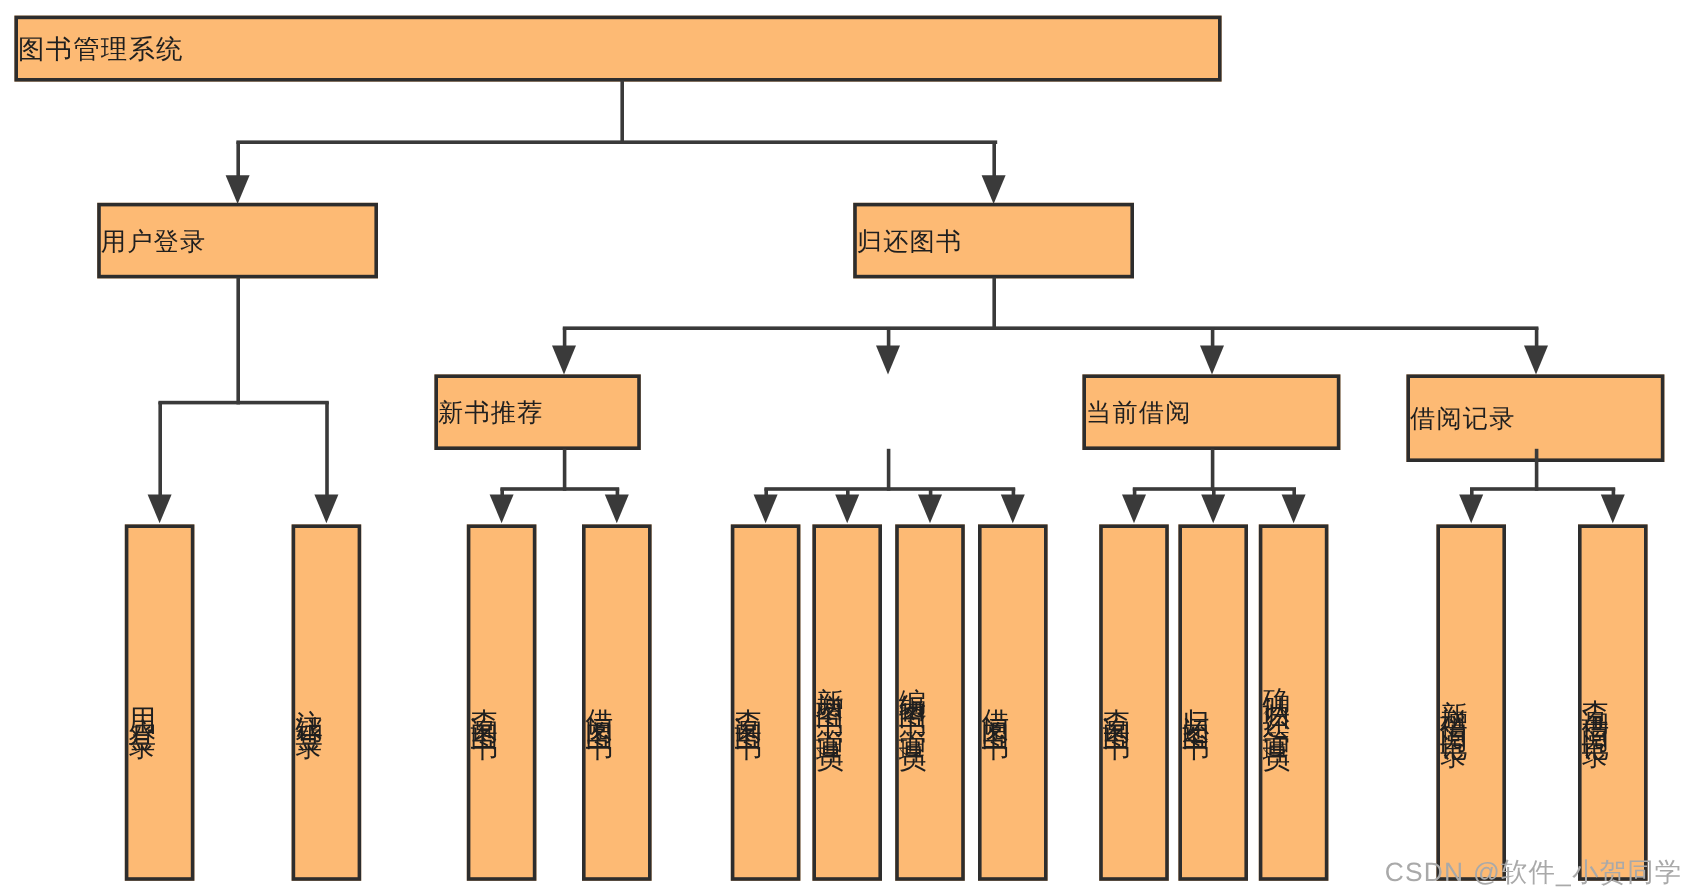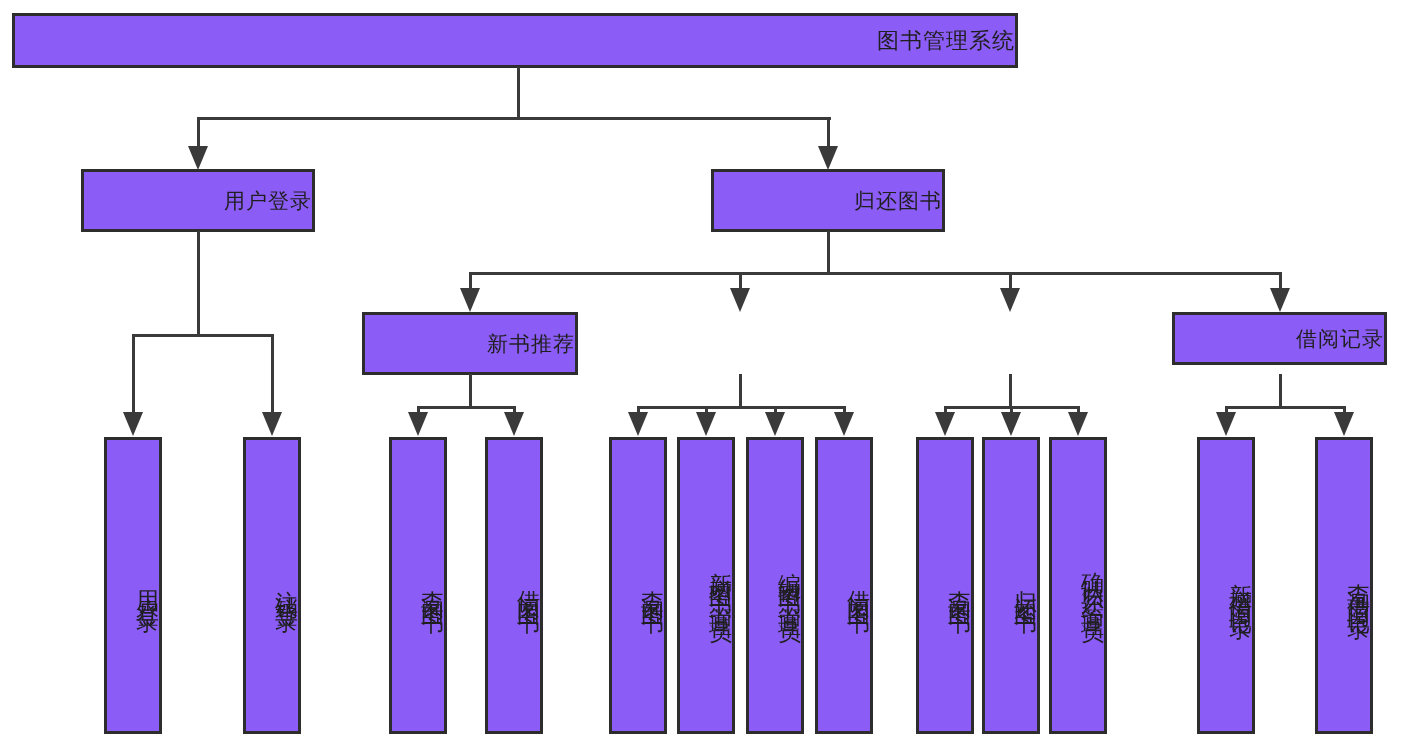--- a/index.html
+++ b/index.html
@@ -13,22 +13,22 @@
   body{background:#fff;font-family:"Liberation Sans","DejaVu Sans",sans-serif;}
   .canvas{
     position:relative;
     width:1405px;height:747px;
     background:var(--background);
     overflow:hidden;
   }
   .box{
     position:absolute;
     border:3px solid var(--border);
-    background:#8b5cf6;
-    display:flex;align-items:center;justify-content:flex-end;
+    background:#fdba74;
+    display:flex;align-items:center;justify-content:flex-start;
     color:var(--text);
   }
   .box.h span{
     font-size:21px;
     letter-spacing:1px;
     white-space:nowrap;
   }
   .box.root span{font-size:22px;}
   .box.v{width:58px;top:437px;height:297px;}
   .box.v span{
@@ -64,24 +64,27 @@
     <span>图书管理系统</span>
   </div>
 
   <div class="box h" style="left:81px;top:169px;width:234px;height:63px;">
     <span>用户登录</span>
   </div>
   <div class="box h" style="left:711px;top:169px;width:234px;height:63px;">
     <span>归还图书</span>
   </div>
 
-  <div class="box h" style="left:362px;top:312px;width:216px;height:63px;">
+  <div class="box h" style="left:362px;top:312px;width:172px;height:63px;">
     <span>新书推荐</span>
   </div>
-  <div class="box h" style="left:1172px;top:312px;width:215px;height:53px;">
+  <div class="box h" style="left:902px;top:312px;width:215px;height:63px;">
+    <span>当前借阅</span>
+  </div>
+  <div class="box h" style="left:1172px;top:312px;width:215px;height:73px;">
     <span>借阅记录</span>
   </div>
 
   <div class="box v" style="left:104px;">
     <span>用户登录</span>
   </div>
   <div class="box v" style="left:243px;">
     <span>注销登录</span>
   </div>
 
@@ -176,14 +179,15 @@
   <div class="vl" style="left:1010px;top:407px;height:8px;"></div>
   <div class="tri" style="left:1001px;top:412px;"></div>
   <div class="vl" style="left:1077px;top:407px;height:8px;"></div>
   <div class="tri" style="left:1068px;top:412px;"></div>
 
   <div class="vl" style="left:1225px;top:407px;height:8px;"></div>
   <div class="tri" style="left:1216px;top:412px;"></div>
   <div class="vl" style="left:1343px;top:407px;height:8px;"></div>
   <div class="tri" style="left:1334px;top:412px;"></div>
 
+  <div class="watermark">CSDN @软件_小贺同学</div>
 
 </div>
 
 </body></html>

